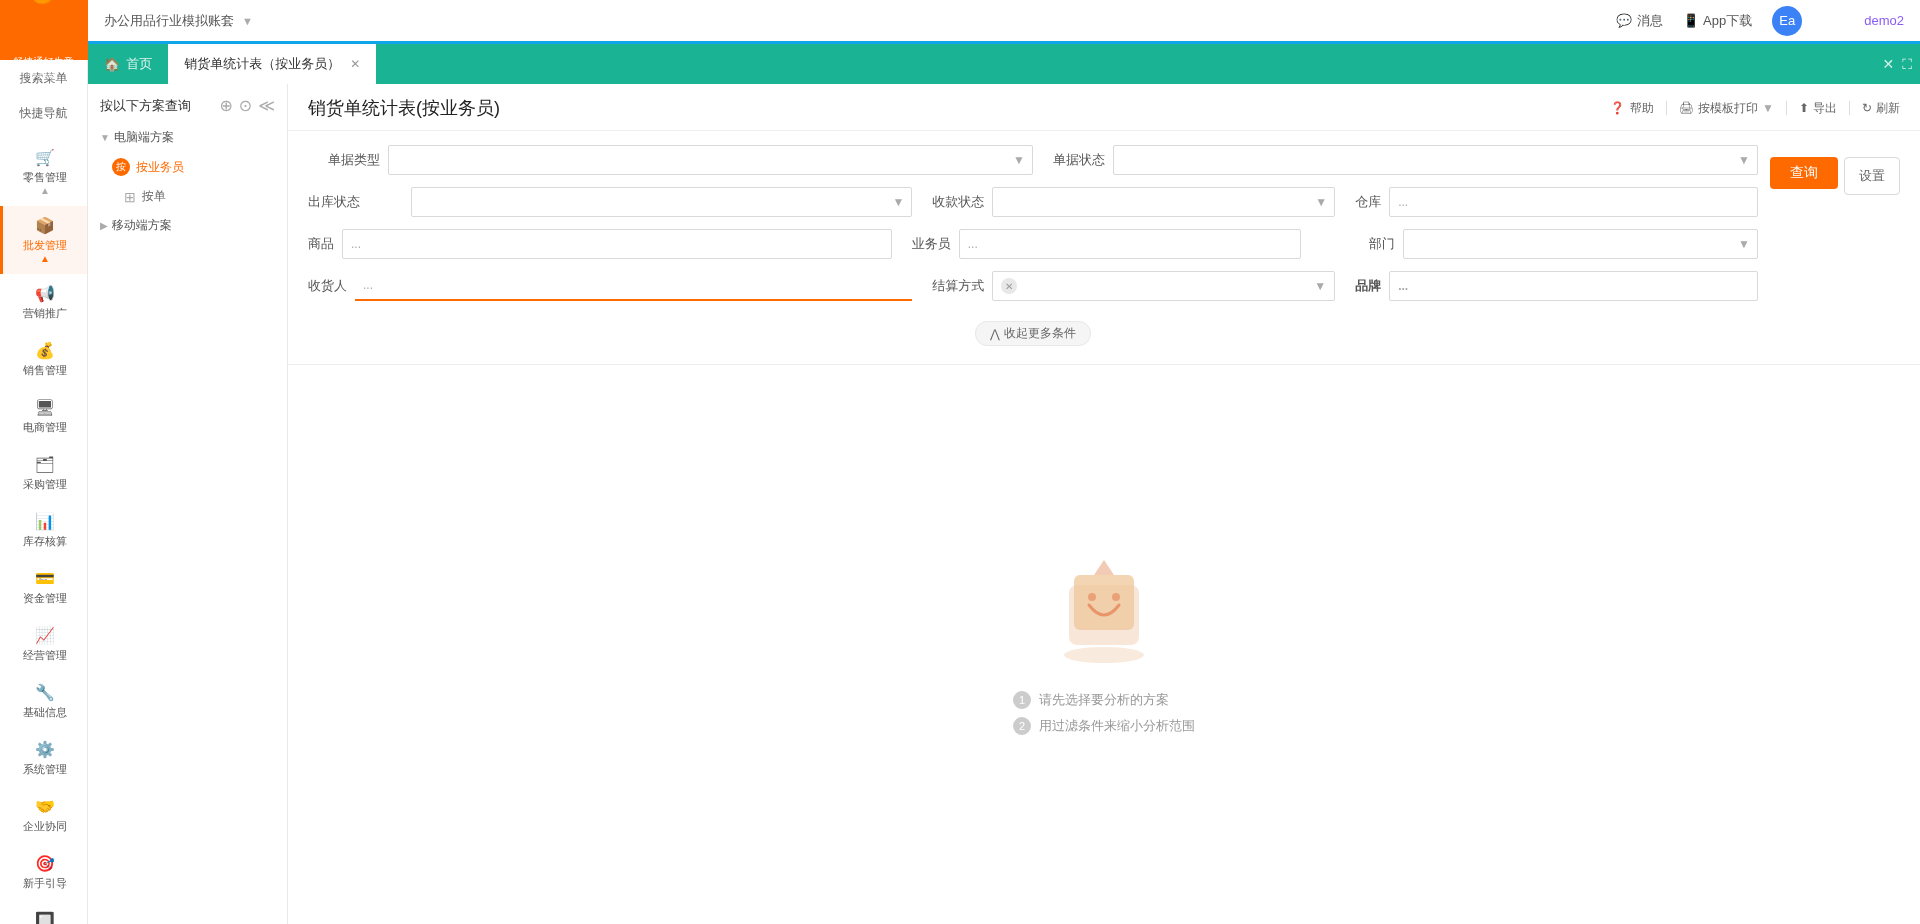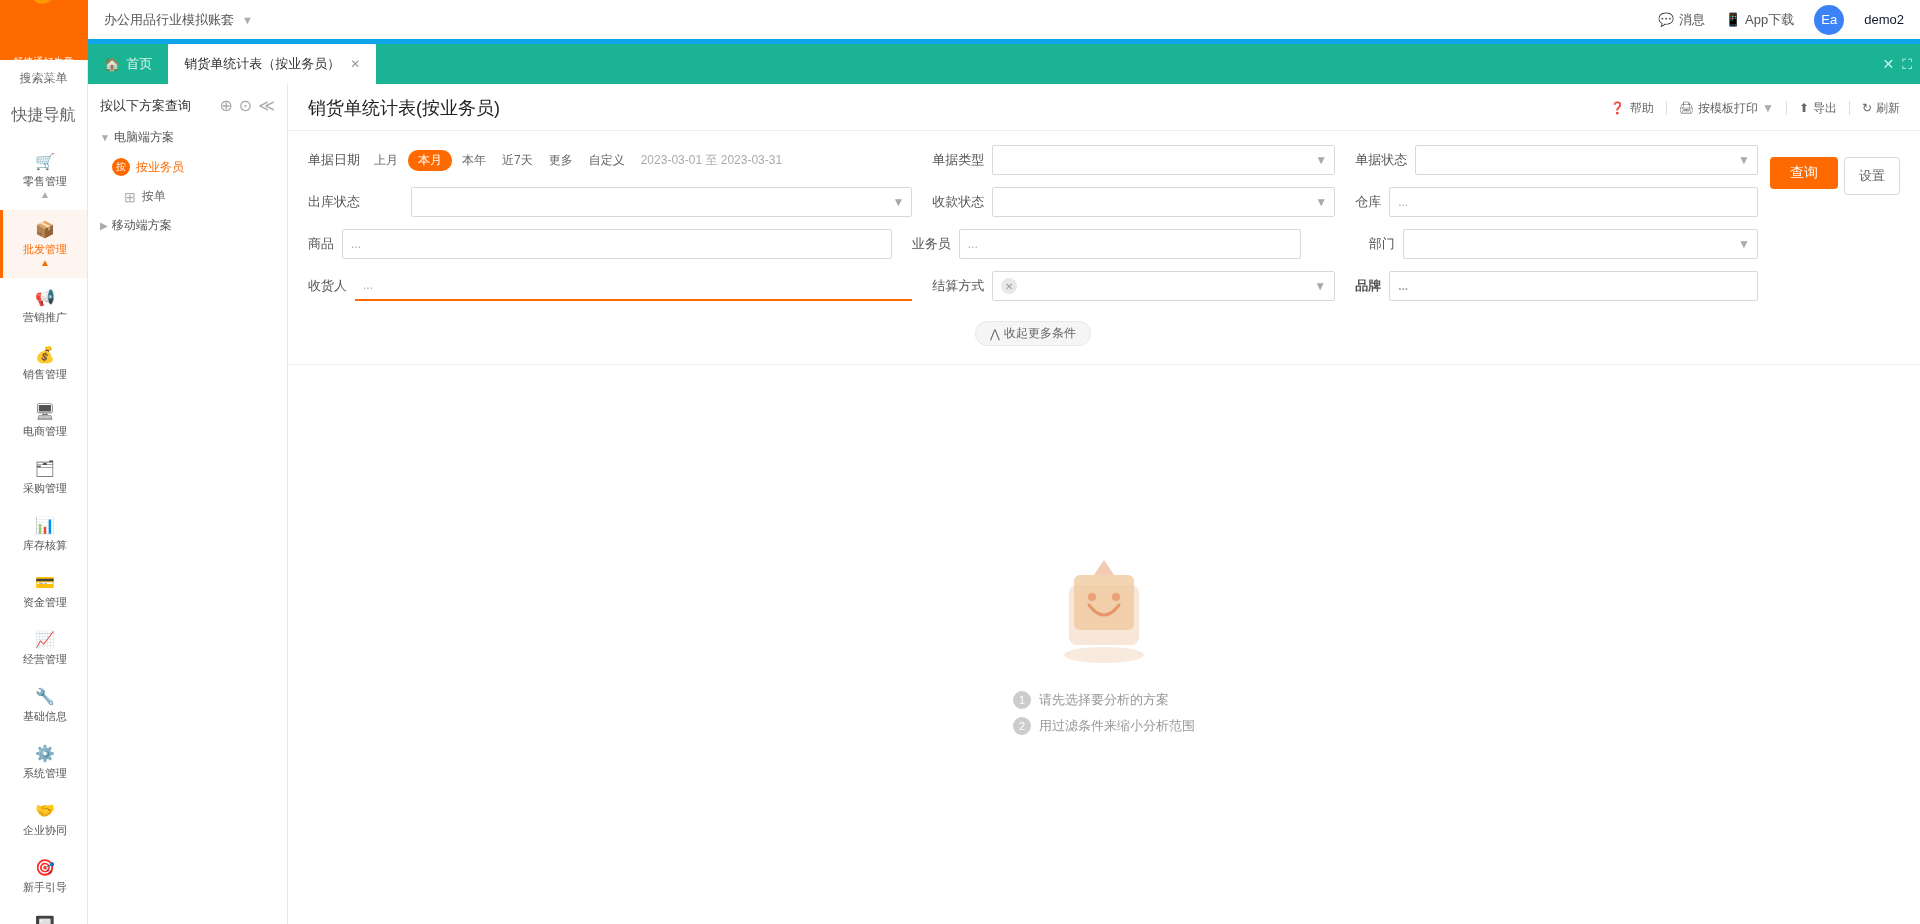--- a/index.html
+++ b/index.html
@@ -3,32 +3,32 @@
   <meta charset="utf-8">
   <style>
     * { margin: 0; padding: 0; box-sizing: border-box; }
     body { font-family: 'Microsoft YaHei', sans-serif; font-size: 13px; background: #f5f5f5; color: #333; display: flex; height: 924px; overflow: hidden; }
 
     
     .sidebar { width: 88px; background: #fff; border-right: 1px solid #e8e8e8; display: flex; flex-direction: column; align-items: center; padding-top: 0; z-index: 10; }
     .sidebar-logo { width: 88px; height: 60px; background: #ff6a00; display: flex; flex-direction: column; align-items: center; justify-content: center; color: #fff; font-size: 11px; }
     .sidebar-logo .logo-icon { font-size: 22px; margin-bottom: 2px; }
     .sidebar-search { padding: 10px 0; font-size: 12px; color: #666; cursor: pointer; text-align: center; width: 100%; }
-    .sidebar-nav { padding: 8px 0; font-size: 16px; color: #666; cursor: pointer; text-align: center; width: 100%; }
+    .sidebar-nav { padding: 8px 0; font-size: 12px; color: #666; cursor: pointer; text-align: center; width: 100%; }
     .sidebar-item { width: 100%; padding: 10px 0; display: flex; flex-direction: column; align-items: center; font-size: 12px; color: #555; cursor: pointer; border-left: 3px solid transparent; }
     .sidebar-item.active { color: #ff6a00; background: #fff5f0; border-left-color: #ff6a00; }
     .sidebar-item .item-icon { font-size: 16px; margin-bottom: 3px; }
     .sidebar-item .item-label { font-size: 11px; }
     .sidebar-divider { width: 60%; height: 1px; background: #eee; margin: 4px 0; }
 
     
     .main { flex: 1; display: flex; flex-direction: column; overflow: hidden; }
 
     
-    .top-header { height: 44px; background: #fff; border-bottom: 5px solid #0ea5e9; display: flex; align-items: center; padding: 0 16px; justify-content: space-between; }
+    .top-header { height: 44px; background: #fff; border-bottom: 3px solid #0ea5e9; display: flex; align-items: center; padding: 0 16px; justify-content: space-between; }
     .top-header-left { display: flex; align-items: center; gap: 8px; font-size: 13px; color: #555; }
     .top-header-right { display: flex; align-items: center; gap: 20px; font-size: 13px; color: #555; }
     .top-header-right .header-btn { display: flex; align-items: center; gap: 4px; cursor: pointer; color: #555; }
     .avatar { width: 30px; height: 30px; border-radius: 50%; background: #3b82f6; color: #fff; display: flex; align-items: center; justify-content: center; font-size: 13px; cursor: pointer; }
 
     
     .tabs-bar { height: 40px; background: #1ab394; display: flex; align-items: center; padding: 0 0; }
     .tab-item { height: 40px; padding: 0 16px; display: flex; align-items: center; gap: 6px; font-size: 13px; color: #fff; cursor: pointer; opacity: 0.85; }
     .tab-item.home { background: transparent; }
     .tab-item.active { background: #fff; color: #333; opacity: 1; border-radius: 0; }
@@ -188,21 +188,21 @@
     <div class="top-header-right">
       <div class="header-btn">
         <span>💬</span>
         <span>消息</span>
       </div>
       <div class="header-btn">
         <span>📱</span>
         <span>App下载</span>
       </div>
       <div class="avatar">Ea</div>
-      <span style="font-size:13px;color:#0f172a;">demo2</span>
+      <span style="font-size:13px;color:#8b5cf6;margin-left:42px;">demo2</span>
     </div>
   </div>
 
   <div class="tabs-bar">
     <div class="tab-item home">
       <span>🏠</span>
       <span>首页</span>
     </div>
     <div class="tab-item active">
       <span>销货单统计表（按业务员）</span>
@@ -273,34 +273,20 @@
             <span>刷新</span>
           </div>
         </div>
       </div>
 
       <div class="filter-area">
         <div class="filter-area-inner">
           <div class="filter-form">
 
             <div class="filter-row">
-              <div class="filter-item" style="flex:1.5;">
-                <span class="filter-label">单据日期</span>
-                <div class="date-filter">
-                  <div class="date-tabs">
-                    <span class="date-tab">上月</span>
-                    <span class="date-tab active">本月</span>
-                    <span class="date-tab">本年</span>
-                    <span class="date-tab">近7天</span>
-                    <span class="date-tab">更多</span>
-                    <span class="date-tab">自定义</span>
-                  </div>
-                  <span class="date-range">2023-03-01 至 2023-03-31</span>
-                </div>
-              </div>
               <div class="filter-divider"></div>
               <div class="filter-item" style="flex:1;">
                 <span class="filter-label">单据类型</span>
                 <div class="filter-select-wrap">
                   <select><option></option></select>
                   <span class="select-arrow">▼</span>
                 </div>
               </div>
               <div class="filter-divider"></div>
               <div class="filter-item" style="flex:1;">

